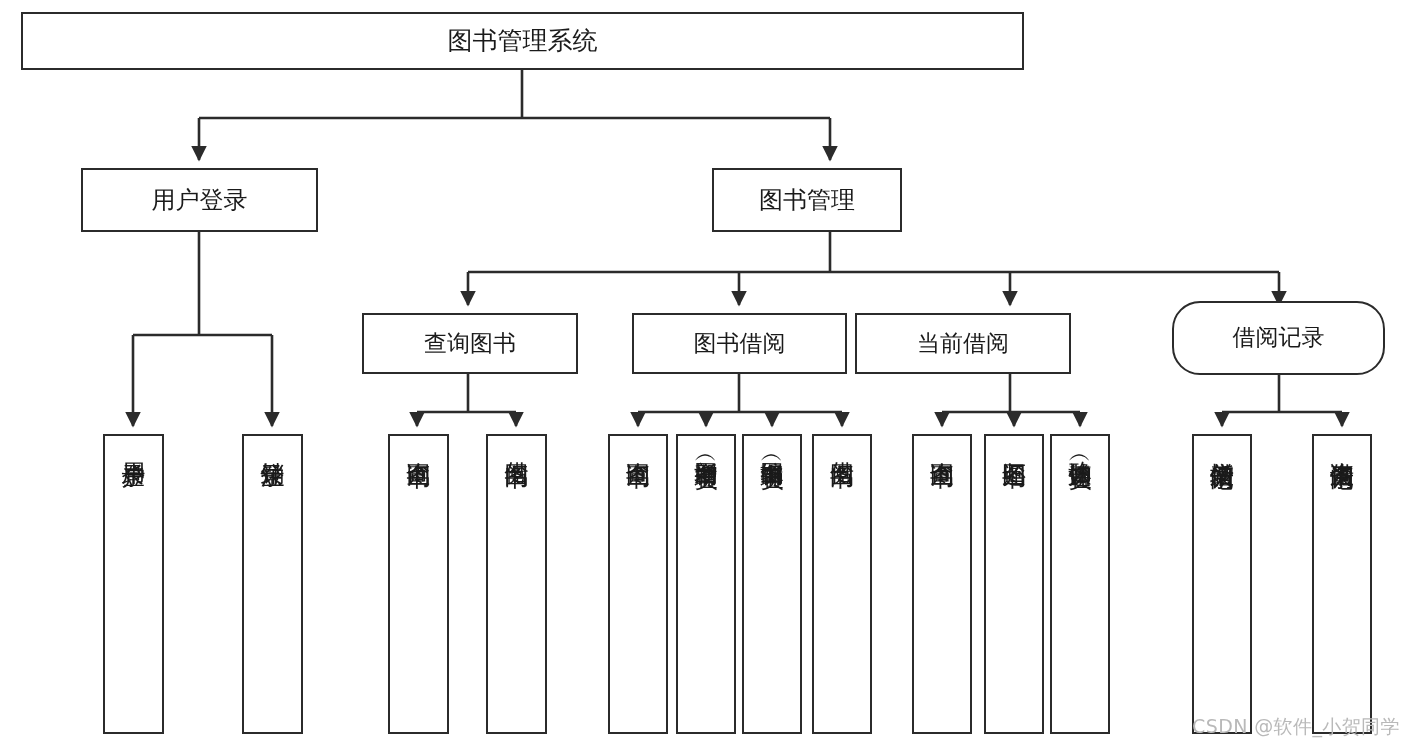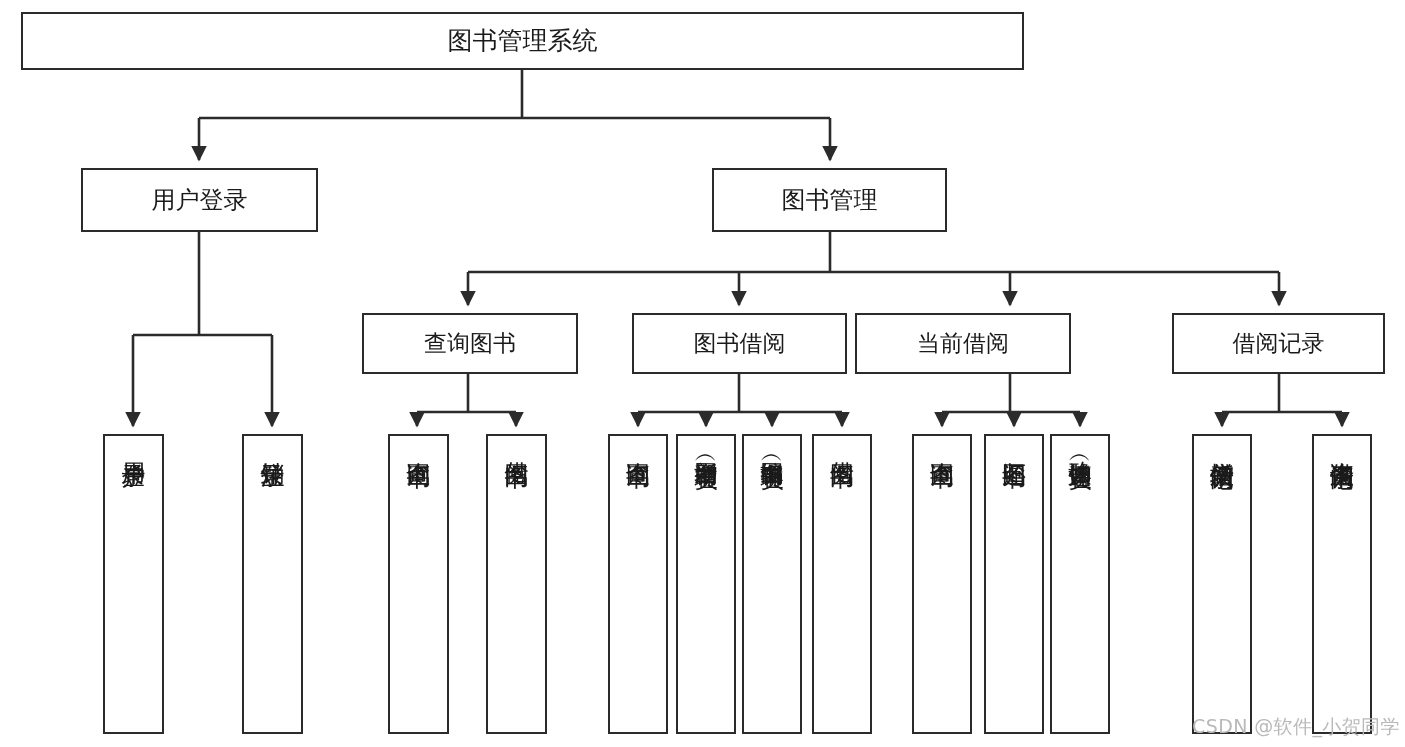--- a/index.html
+++ b/index.html
@@ -127,33 +127,33 @@
     </g>
   </svg>
 
   <div id="nodes-layer">
       <div class="node root" style="left: 21px; top: 12px; width: 1003px; height: 58px;">
         <span class="node-label">图书管理系统</span>
       </div>
       <div class="node lvl2" style="left: 81px; top: 168px; width: 237px; height: 64px;">
         <span class="node-label">用户登录</span>
       </div>
-      <div class="node lvl2" style="left: 712px; top: 168px; width: 235px; height: 64px;">
+      <div class="node lvl2" style="left: 712px; top: 168px; width: 190px; height: 64px;">
         <span class="node-label">图书管理</span>
       </div>
       <div class="node lvl3" style="left: 362px; top: 313px; width: 216px; height: 61px;">
         <span class="node-label">查询图书</span>
       </div>
       <div class="node lvl3" style="left: 632px; top: 313px; width: 215px; height: 61px;">
         <span class="node-label">图书借阅</span>
       </div>
       <div class="node lvl3" style="left: 855px; top: 313px; width: 216px; height: 61px;">
         <span class="node-label">当前借阅</span>
       </div>
-      <div class="node lvl3" style="left: 1172px; top: 313px; width: 213px; height: 61px;">
+      <div class="node lvl3" style="left: 1172px; top: 301px; width: 213px; height: 74px; border-radius: 28px;">
         <span class="node-label">借阅记录</span>
       </div>
       <div class="node leaf" style="left: 103px; top: 434px; width: 61px; height: 300px;">
         <span class="node-label">用户登录</span>
       </div>
       <div class="node leaf" style="left: 242px; top: 434px; width: 61px; height: 300px;">
         <span class="node-label">注销登录</span>
       </div>
       <div class="node leaf" style="left: 388px; top: 434px; width: 61px; height: 300px;">
         <span class="node-label">查询图书</span>

